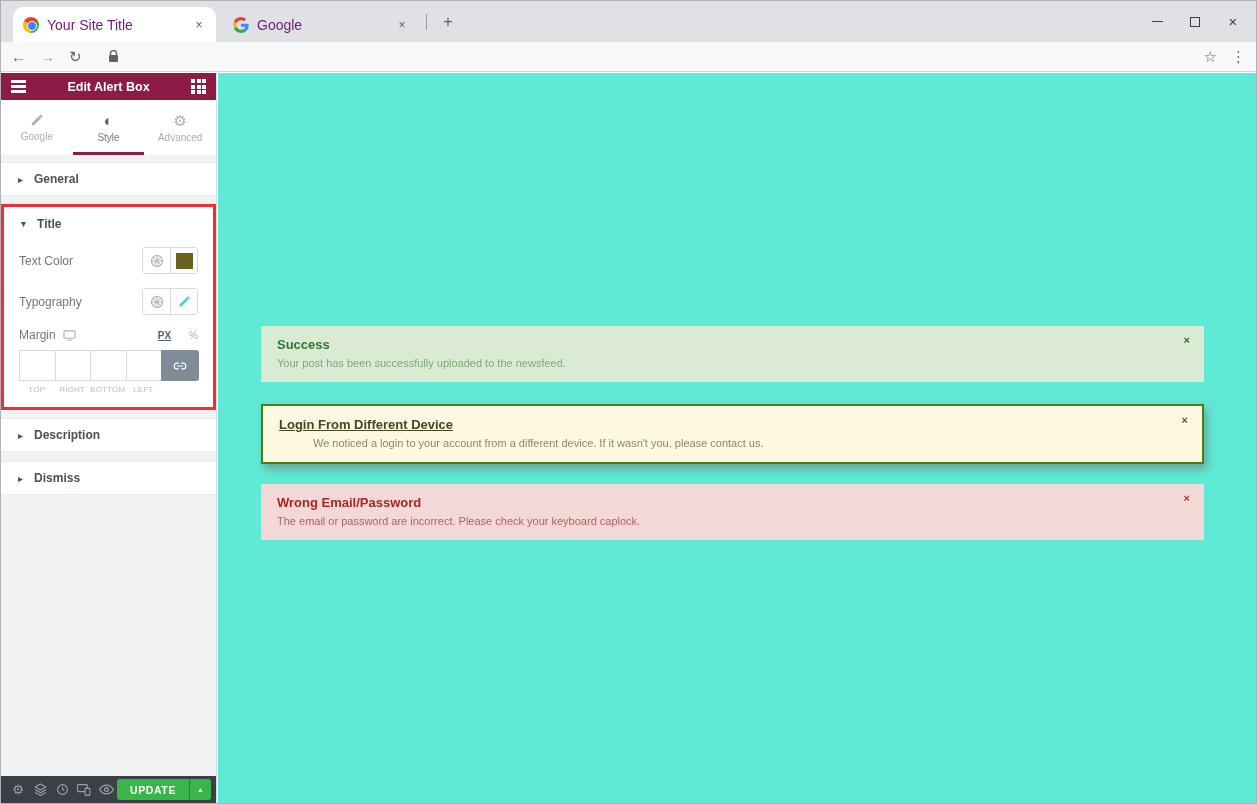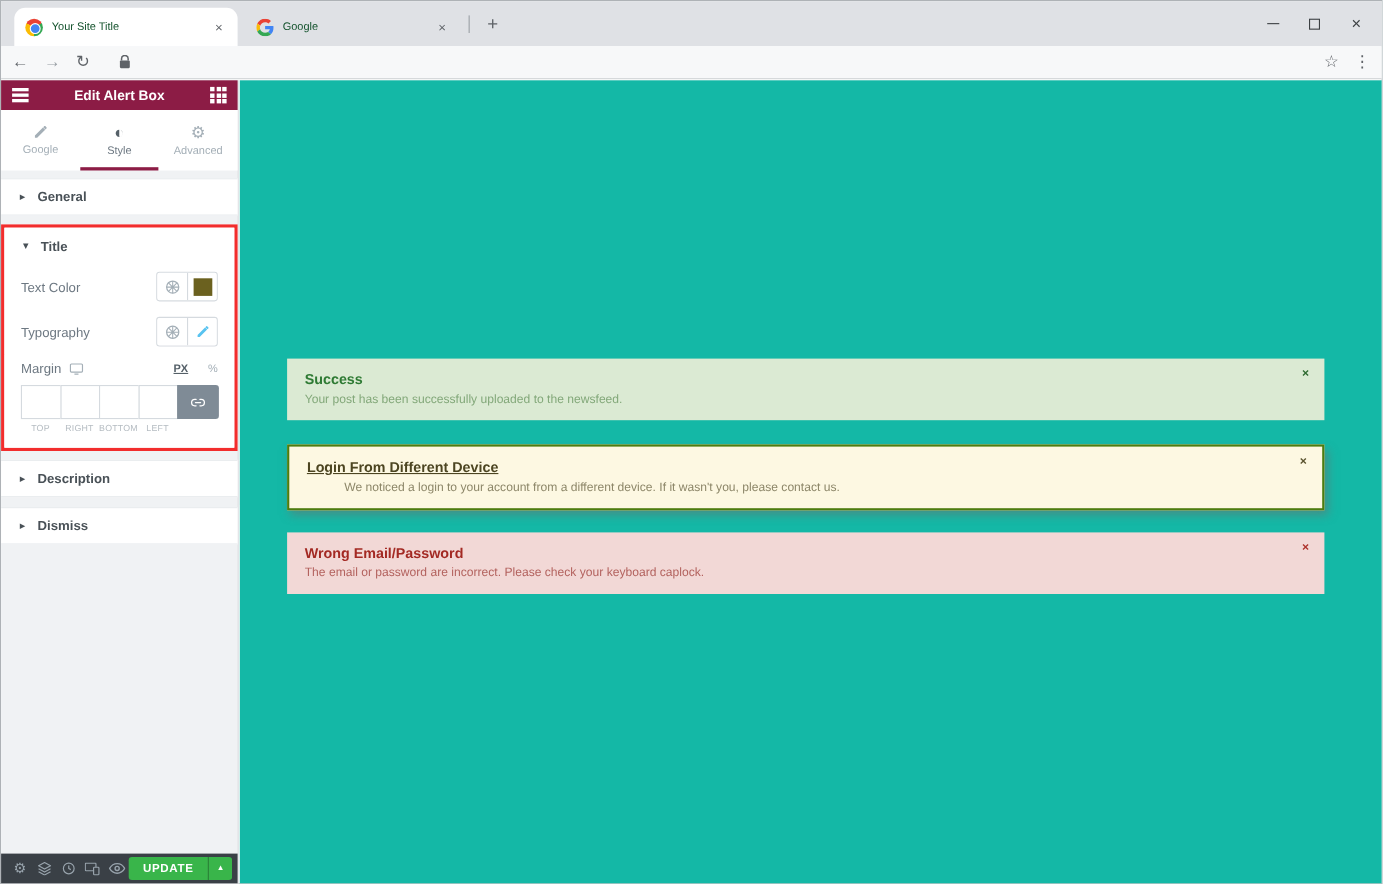--- a/index.html
+++ b/index.html
@@ -4,21 +4,21 @@
 <style>
   * { margin:0; padding:0; box-sizing:border-box; }
   html,body { width:1257px; height:804px; overflow:hidden; font-family:"Liberation Sans","DejaVu Sans",sans-serif; background:#fff; }
   .window { position:relative; width:1257px; height:804px; border:1px solid #aeb2b6; background:#fff; }
 
   
   .tabstrip { position:absolute; left:0; top:0; right:0; height:41px; background:#dfe1e5; }
   .tab { position:absolute; top:6px; height:35px; display:flex; align-items:center; gap:8px; padding:0 8px 0 10px; border-radius:10px 10px 0 0; }
   .tab.active { left:12px; width:203px; background:#fff; }
   .tab.inactive { left:222px; width:196px; }
-  .tab-title { flex:1; font-size:10px; color:#14532d; white-space:nowrap; overflow:hidden; }
+  .tab-title { flex:1; font-size:14px; color:#701a75; white-space:nowrap; overflow:hidden; }
   .tab-close { width:18px; height:18px; display:flex; align-items:center; justify-content:center; font-size:12px; color:#5f6368; border-radius:50%; cursor:pointer; }
   .chrome-logo { width:16px; height:16px; border-radius:50%; background:conic-gradient(from -60deg,#ea4335 0 120deg,#34a853 120deg 240deg,#fbbc05 240deg 360deg); position:relative; flex:0 0 16px; }
   .chrome-logo::before { content:""; position:absolute; left:4px; top:4px; width:8px; height:8px; border-radius:50%; background:#4285f4; border:1.5px solid #fff; }
   .tab-sep { position:absolute; left:425px; top:13px; width:1px; height:16px; background:#9aa0a6; }
   .newtab { position:absolute; left:434px; top:8px; width:26px; height:26px; display:flex; align-items:center; justify-content:center; font-size:17px; color:#5f6368; cursor:pointer; }
   .win-controls { position:absolute; right:4px; top:0; height:41px; display:flex; align-items:center; }
   .win-btn { width:38px; height:41px; display:flex; align-items:center; justify-content:center; color:#3c4043; cursor:pointer; }
   .min-glyph { display:block; width:11px; height:0; border-top:1.5px solid #3c4043; }
   .max-glyph { display:block; width:10px; height:10px; border:1.5px solid #3c4043; }
   .close-glyph { font-size:15px; }
@@ -76,21 +76,21 @@
 
   .collapse-tab { position:absolute; left:217px; top:418px; width:16px; height:40px; background:#e9ebee; border-radius:0 5px 5px 0; display:flex; align-items:center; justify-content:center; font-size:11px; color:#6d7882; cursor:pointer; }
 
   .panel-footer { position:absolute; left:0; right:0; bottom:0; height:27px; background:#3a4046; display:flex; align-items:center; padding:0 5px 0 6px; }
   .footer-icon { width:23px; height:27px; display:flex; align-items:center; justify-content:center; color:#98a3ac; font-size:13px; cursor:pointer; }
   .update-group { margin-left:auto; display:flex; height:21px; }
   .update-btn { background:#39b54a; color:#fff; font-size:10.5px; font-weight:bold; letter-spacing:.6px; padding:0 13px; border-radius:3px 0 0 3px; display:flex; align-items:center; cursor:pointer; }
   .update-caret { width:22px; background:#39b54a; border-left:1px solid rgba(0,0,0,.25); border-radius:0 3px 3px 0; color:#fff; font-size:7px; display:flex; align-items:center; justify-content:center; cursor:pointer; }
 
   
-  .canvas { position:absolute; left:217px; top:72px; right:0; bottom:0; background:#14b8a6; overflow:hidden; }
+  .canvas { position:absolute; left:217px; top:72px; right:0; bottom:0; background:#5eead4; overflow:hidden; }
   .alerts { margin:253px 52px 0 43px; }
   .alert { position:relative; padding:11px 16px 13px; }
   .alert-title { font-size:13px; font-weight:bold; }
   .alert-desc { font-size:11px; margin-top:5px; }
   .alert-close { position:absolute; top:9px; right:14px; font-size:11px; font-weight:bold; cursor:pointer; line-height:1; }
   .alert.success { background:#dbead3; }
   .alert.success .alert-title { color:#2e7a33; }
   .alert.success .alert-desc { color:#83a87a; }
   .alert.success .alert-close { color:#2f6b31; }
   .alert.warning { margin-top:22px; background:#fdf8e2; border:2px solid #4d7c0f; box-shadow:3px 5px 8px rgba(110,110,110,.55); }

